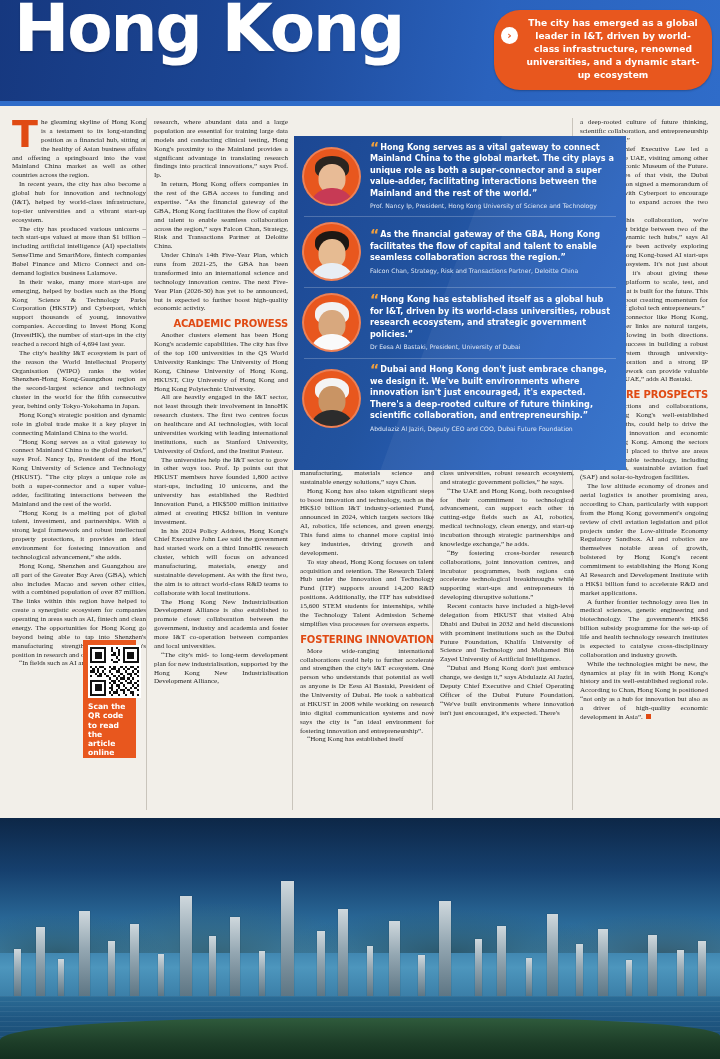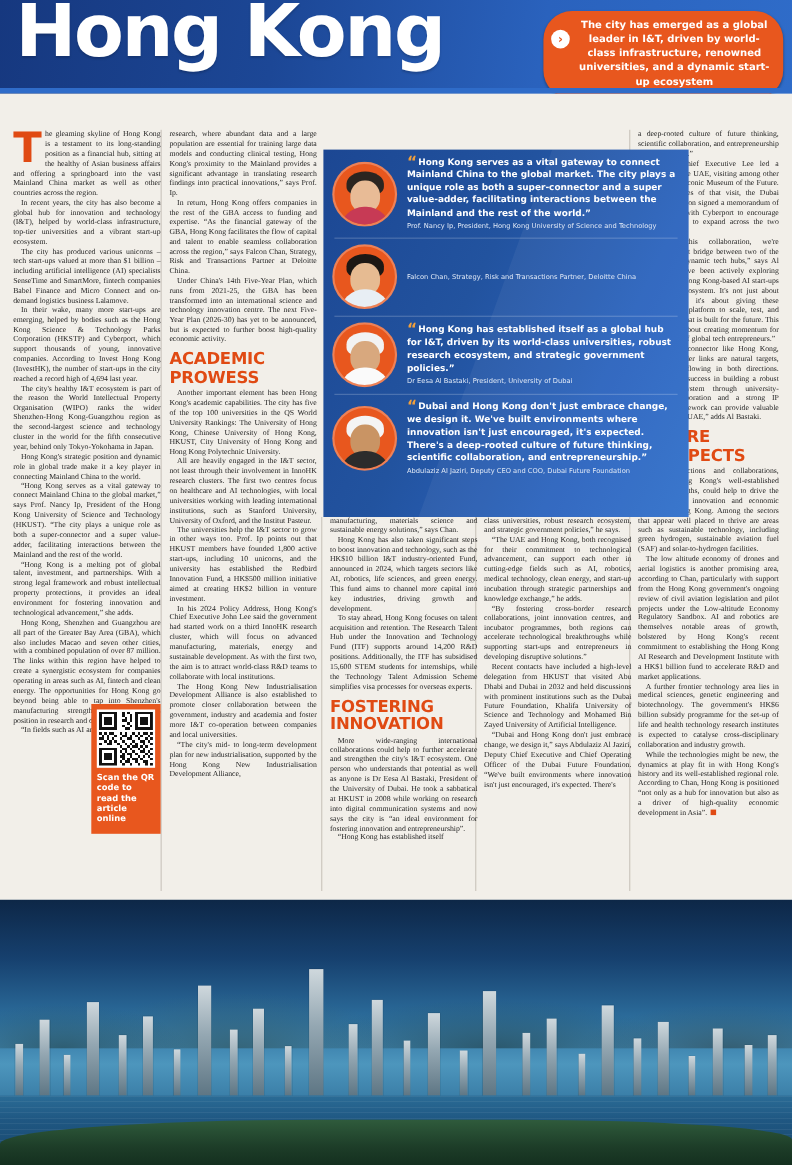--- a/index.html
+++ b/index.html
@@ -6,21 +6,21 @@
   html,body{margin:0;padding:0;}
   body{
     width:720px;height:1059px;overflow:hidden;position:relative;
     background:#f2efe9;
     font-family:"Liberation Serif", serif;
     color:#1a1a1a;
   }
 
   
   .masthead{
-    position:relative;width:720px;height:85px;
+    position:relative;width:720px;height:106px;
     background:linear-gradient(100deg,#16387f 0%,#1c4796 35%,#2a62bd 68%,#2f6cc9 100%);
     overflow:hidden;
   }
   .masthead:after{
     content:"";position:absolute;left:0;right:0;bottom:0;height:5px;
     background:#2f6cc9;
   }
   .mh-title{
     position:absolute;left:14px;top:-6px;
     font-family:"DejaVu Sans", sans-serif;
@@ -63,22 +63,22 @@
   .c5{left:580px;}
   .c3,.c4{width:134px;}
   .c5{width:128px;}
 
   .rule-v{
     position:absolute;top:0;width:1px;height:692px;background:#c9c4bb;
   }
 
   .sect-head{
     font-family:"DejaVu Sans", sans-serif;
-    font-weight:bold;font-size:15px;color:#e04a13;
-    margin:5px 0 2px 0;text-indent:0;text-align:left;letter-spacing:-.2px;
+    font-weight:bold;font-size:10px;color:#e04a13;
+    margin:5px 0 2px 0;text-indent:0;text-align:right;letter-spacing:-.2px;
     line-height:1.1;
   }
   .dropcap{
     float:left;font-family:"DejaVu Sans", sans-serif;font-weight:bold;
     font-size:38px;line-height:31px;color:#e04a13;
     margin:1px 3px -2px 0;
   }
   .endmark{display:inline-block;width:5px;height:5px;background:#e04a13;margin-left:3px;}
 
   
@@ -125,21 +125,21 @@
     font-family:"DejaVu Sans", sans-serif;font-weight:bold;
     font-size:8.1px;line-height:1.42;color:#ffffff;margin:0;
   }
   .qattr{
     font-family:"DejaVu Sans", sans-serif;
     font-size:6.1px;line-height:1.3;color:#dfe8f6;margin:3px 0 0 0;
   }
 
   
   .qrbox{
-    position:absolute;left:83px;top:640px;width:63px;height:118px;
+    position:absolute;left:83px;top:640px;width:53px;height:118px;
     background:#e8571e;padding:5px;box-sizing:border-box;
   }
   .qrimg{
     width:53px;height:53px;background:#fff;padding:2px;box-sizing:border-box;
     display:block;
   }
   .qrcap{
     font-family:"DejaVu Sans", sans-serif;font-weight:bold;
     font-size:7.6px;line-height:1.22;color:#fff;margin-top:4px;text-align:left;
   }
@@ -210,21 +210,21 @@
     <p style="padding-right:0;">“Hong Kong is a melting pot of global talent, investment, and partnerships. With a strong legal framework and robust intellectual property protections, it provides an ideal environment for fostering innovation and technological advancement,” she adds.</p>
     <p>Hong Kong, Shenzhen and Guangzhou are all part of the Greater Bay Area (GBA), which also includes Macao and seven other cities, with a combined population of over 87 million. The links within this region have helped to create a synergistic ecosystem for companies operating in areas such as AI, fintech and clean energy. The opportunities for Hong Kong go beyond being able to tap into Shenzhen's manufacturing strengths or Guangzhou's position in research and development (R&amp;D).</p>
     <p>“In fields such as AI and biomedical</p>
   </div>
 
   <div class="col c2">
     <p class="noind">research, where abundant data and a large population are essential for training large data models and conducting clinical testing, Hong Kong's proximity to the Mainland provides a significant advantage in translating research findings into practical innovations,” says Prof. Ip.</p>
     <p>In return, Hong Kong offers companies in the rest of the GBA access to funding and expertise. “As the financial gateway of the GBA, Hong Kong facilitates the flow of capital and talent to enable seamless collaboration across the region,” says Falcon Chan, Strategy, Risk and Transactions Partner at Deloitte China.</p>
     <p>Under China's 14th Five-Year Plan, which runs from 2021-25, the GBA has been transformed into an international science and technology innovation centre. The next Five-Year Plan (2026-30) has yet to be announced, but is expected to further boost high-quality economic activity.</p>
     <div class="sect-head">ACADEMIC PROWESS</div>
-    <p>Another important element has been Hong Kong's academic capabilities. The city has five of the top 100 universities in the QS World University Rankings: The University of Hong Kong, Chinese University of Hong Kong, HKUST, City University of Hong Kong and Hong Kong Polytechnic University.</p>
+    <p>Another clusters element has been Hong Kong's academic capabilities. The city has five of the top 100 universities in the QS World University Rankings: The University of Hong Kong, Chinese University of Hong Kong, HKUST, City University of Hong Kong and Hong Kong Polytechnic University.</p>
     <p>All are heavily engaged in the I&amp;T sector, not least through their involvement in InnoHK research clusters. The first two centres focus on healthcare and AI technologies, with local universities working with leading international institutions, such as Stanford University, University of Oxford, and the Institut Pasteur.</p>
     <p>The universities help the I&amp;T sector to grow in other ways too. Prof. Ip points out that HKUST members have founded 1,800 active start-ups, including 10 unicorns, and the university has established the Redbird Innovation Fund, a HK$500 million initiative aimed at creating HK$2 billion in venture investment.</p>
     <p>In his 2024 Policy Address, Hong Kong's Chief Executive John Lee said the government had started work on a third InnoHK research cluster, which will focus on advanced manufacturing, materials, energy and sustainable development. As with the first two, the aim is to attract world-class R&amp;D teams to collaborate with local institutions.</p>
     <p>The Hong Kong New Industrialisation Development Alliance is also established to promote closer collaboration between the government, industry and academia and foster more I&amp;T co-operation between companies and local universities.</p>
     <p>“The city's mid- to long-term development plan for new industrialisation, supported by the Hong Kong New Industrialisation Development Alliance,</p>
   </div>
 
   <div class="col c3">
     <p class="noind">will drive the development of advanced manufacturing, materials science and sustainable energy solutions,” says Chan.</p>
     <p>Hong Kong has also taken significant steps to boost innovation and technology, such as the HK$10 billion I&amp;T industry-oriented Fund, announced in 2024, which targets sectors like AI, robotics, life sciences, and green energy. This fund aims to channel more capital into key industries, driving growth and development.</p>
@@ -269,20 +269,21 @@
     </div>
   </div>
 
   <div class="qrow">
     <div class="qavatar">
       <div class="hair" style="background:#1d1814;"></div>
       <div class="face" style="background:#e6bb92;"></div>
       <div class="body" style="background:#e8eef4;"></div>
     </div>
     <div class="qtext">
+      <p class="qbody"><span class="qmark">“</span><span>As the financial gateway of the GBA, Hong Kong facilitates the flow of capital and talent to enable seamless collaboration across the region.”</span></p>
       <p class="qattr">Falcon Chan, Strategy, Risk and Transactions Partner, Deloitte China</p>
     </div>
   </div>
 
   <div class="qrow">
     <div class="qavatar">
       <div class="hair" style="background:#f2f2f2;"></div>
       <div class="face" style="background:#d8a87e;"></div>
       <div class="body" style="background:#fafafa;"></div>
     </div>

